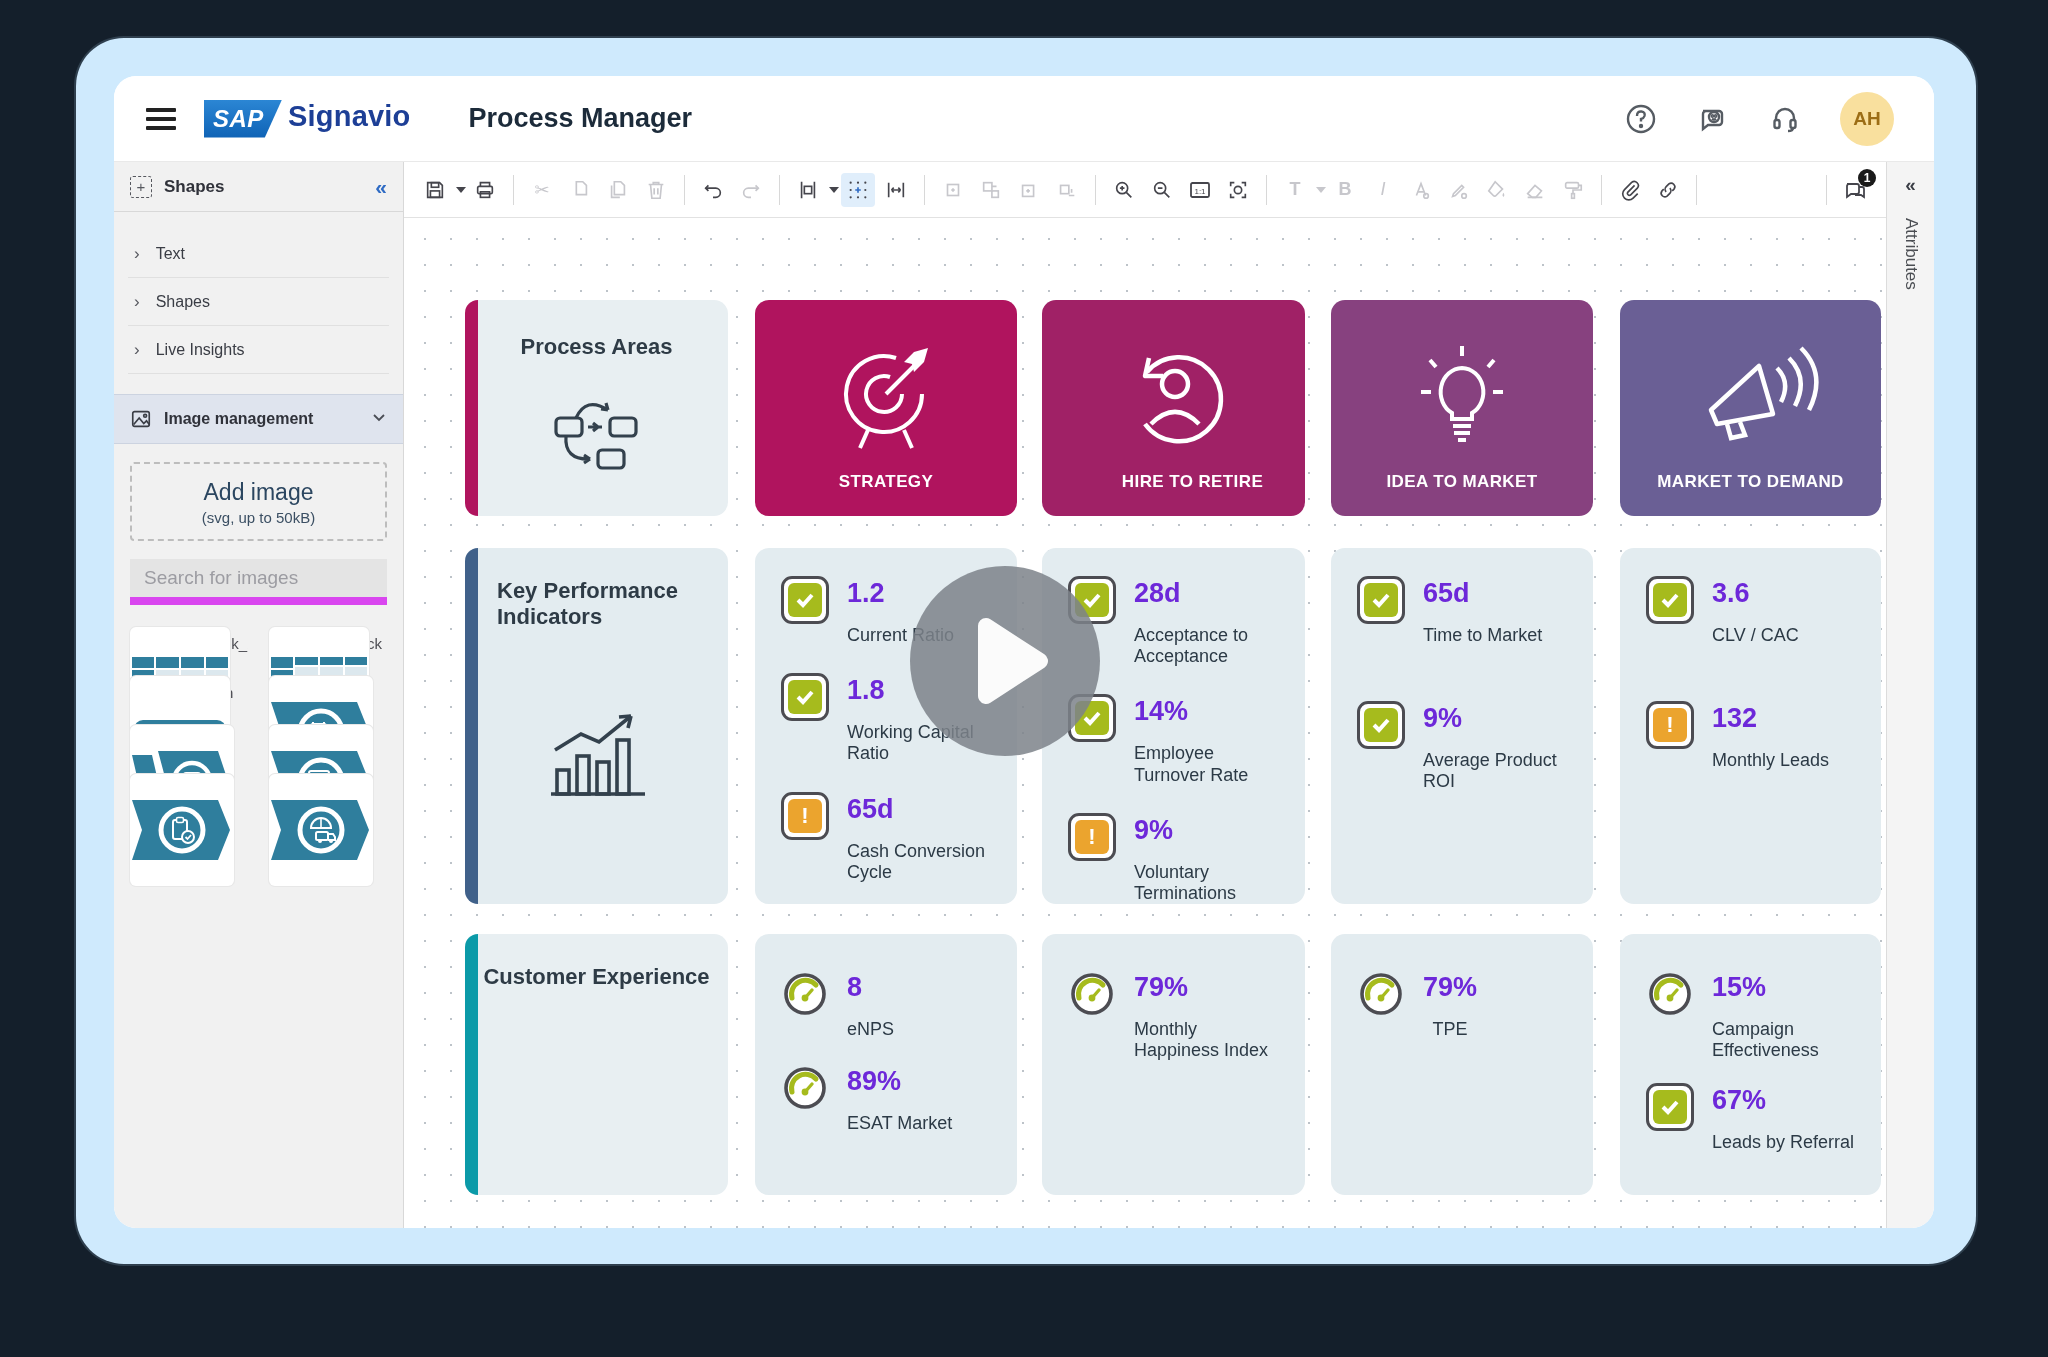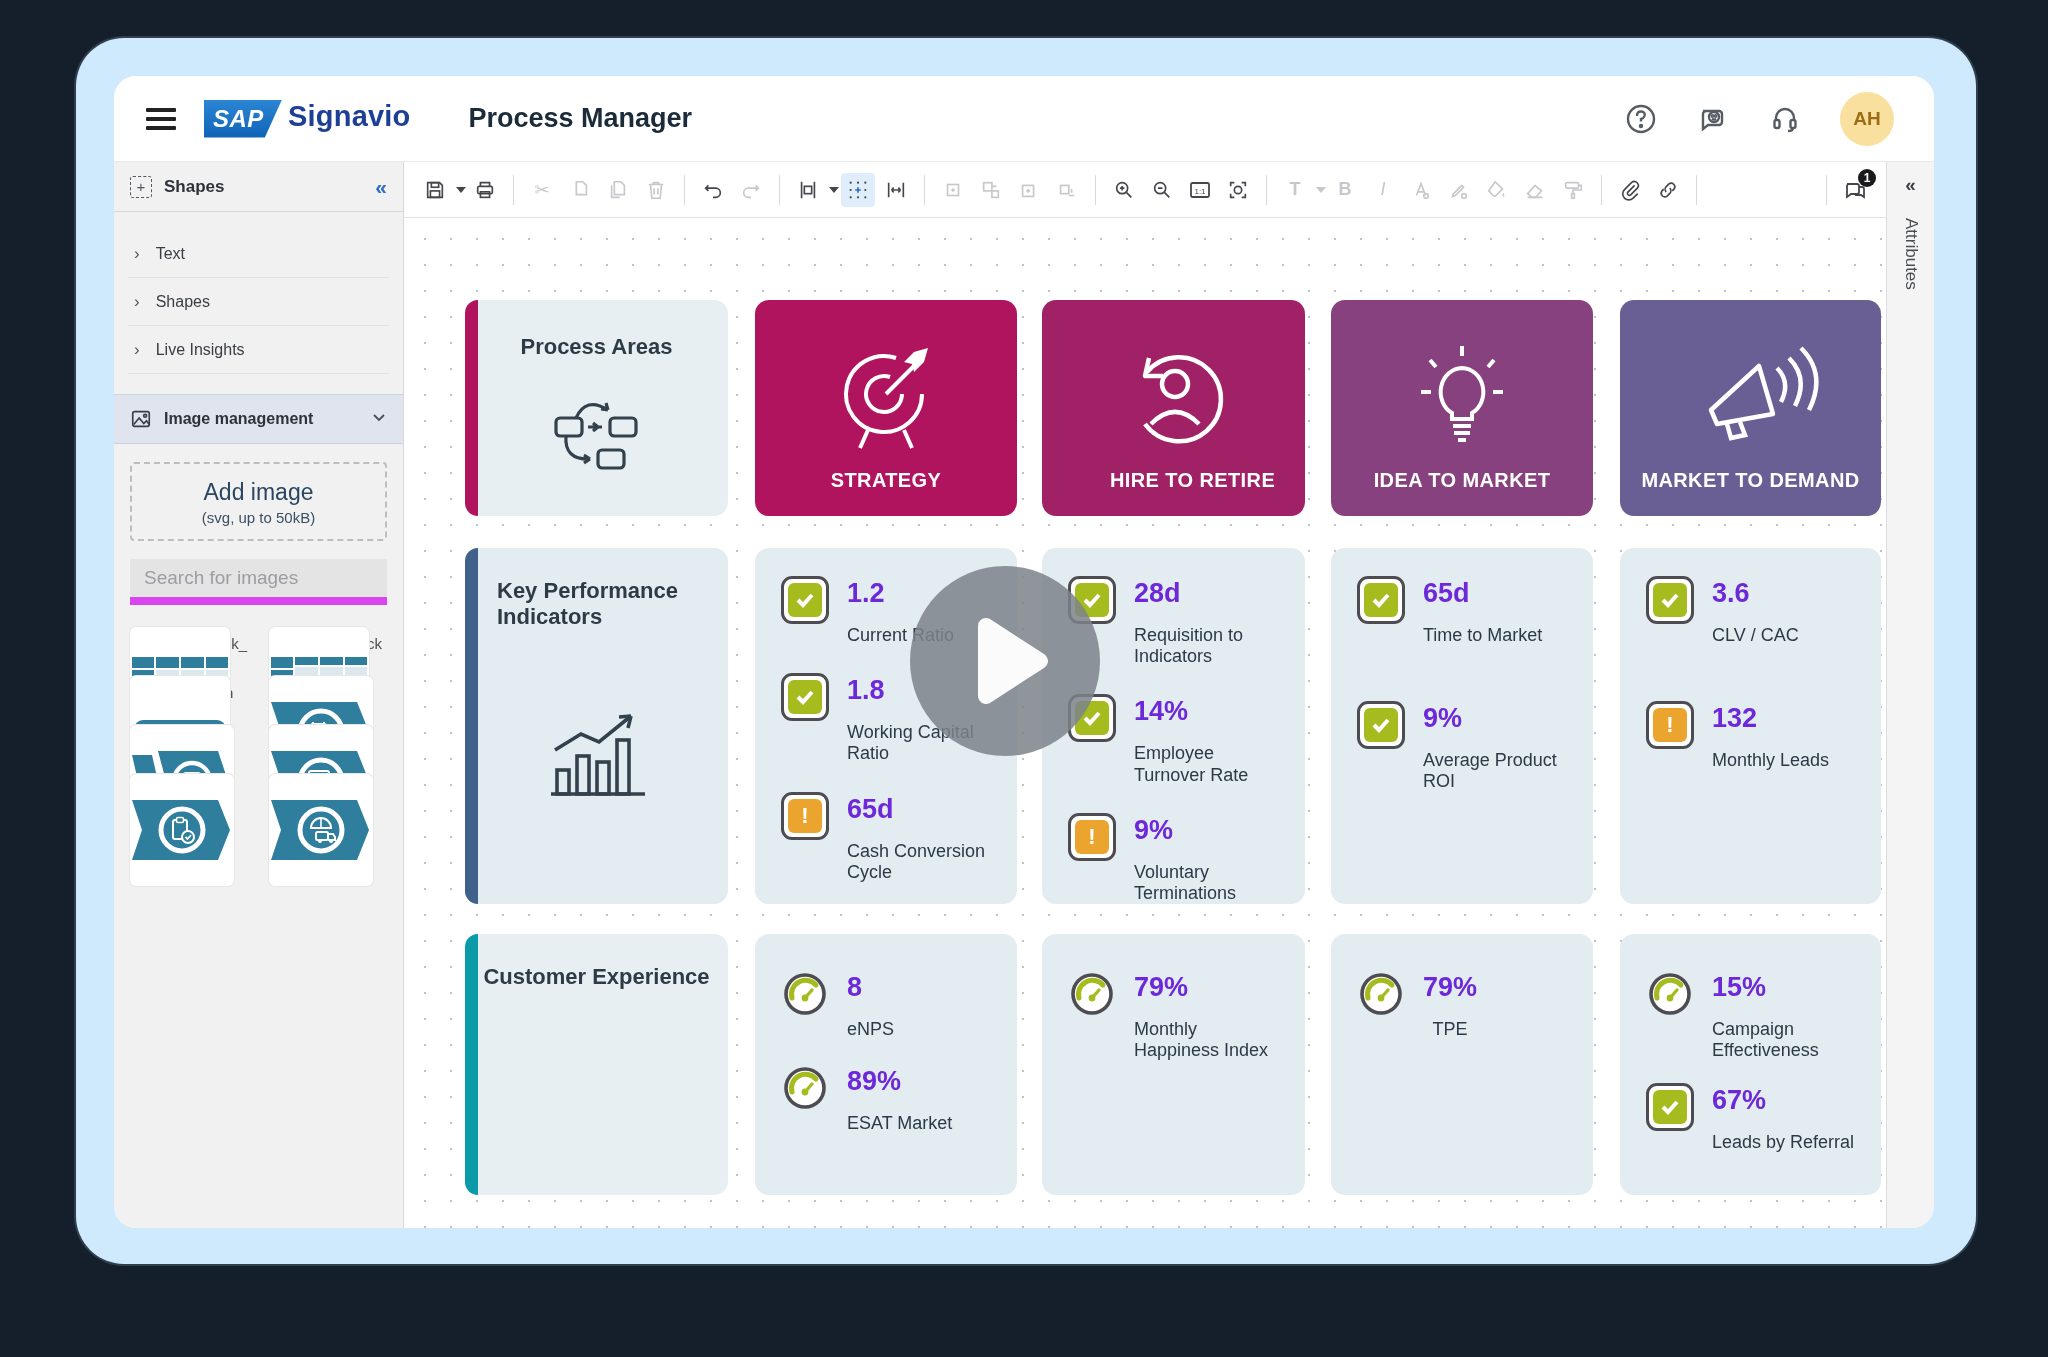--- a/index.html
+++ b/index.html
@@ -101,21 +101,21 @@
   .stripe { position:absolute; left:0; top:0; bottom:0; width:13px; border-radius:14px 0 0 14px; }
   .stripe.magenta { background:#b0145e; }
   .stripe.blue { background:#40618a; }
   .stripe.teal { background:#0b9aa8; }
 
   .row1-title { position:absolute; top:34px; left:0; right:0; text-align:center;
                 font-size:22px; font-weight:bold; color:#2e3b46; }
   .area-card { display:flex; flex-direction:column; align-items:center; justify-content:flex-end;
                padding-bottom:24px; }
   .area-card svg { position:absolute; top:32px; left:50%; transform:translateX(-50%); }
-  .area-label { color:#fff; font-weight:bold; font-size:20px; letter-spacing:.4px; text-align:right; }
+  .area-label { color:#fff; font-weight:bold; font-size:17px; letter-spacing:.4px; text-align:right; }
   .area-strategy { background:#b0145e; }
   .area-hire { background:#a02166;padding-left:38px; }
   .area-idea { background:#87417f; }
   .area-market { background:#6a5f95; }
 
   .kpi-hdr-title { position:absolute; top:30px; left:32px; right:24px; font-size:22px;
                    font-weight:bold; color:#2e3b46; line-height:1.2; }
   .cx-big { position:absolute; top:96px; left:0; right:0; text-align:center; font-size:92px;
             font-weight:300; color:#37444e; letter-spacing:2px; }
 
@@ -675,21 +675,21 @@
           <div class="kpi-item">
             <span class="badge good">
                 <span class="fill">
                   <svg width="24" height="24" viewBox="0 0 24 24">
                     <path d="M5 12 l5 5 9-10"></path>
                   </svg>
                 </span>
               </span>
             <div class="kpi-text">
                 <div class="kpi-value">28d</div>
-                <div class="kpi-label">Requisition to Indicators</div>
+                <div class="kpi-label">Acceptance to Acceptance</div>
               </div>
           </div>
           <div class="kpi-item">
             <span class="badge good">
                 <span class="fill">
                   <svg width="24" height="24" viewBox="0 0 24 24">
                     <path d="M5 12 l5 5 9-10"></path>
                   </svg>
                 </span>
               </span>

